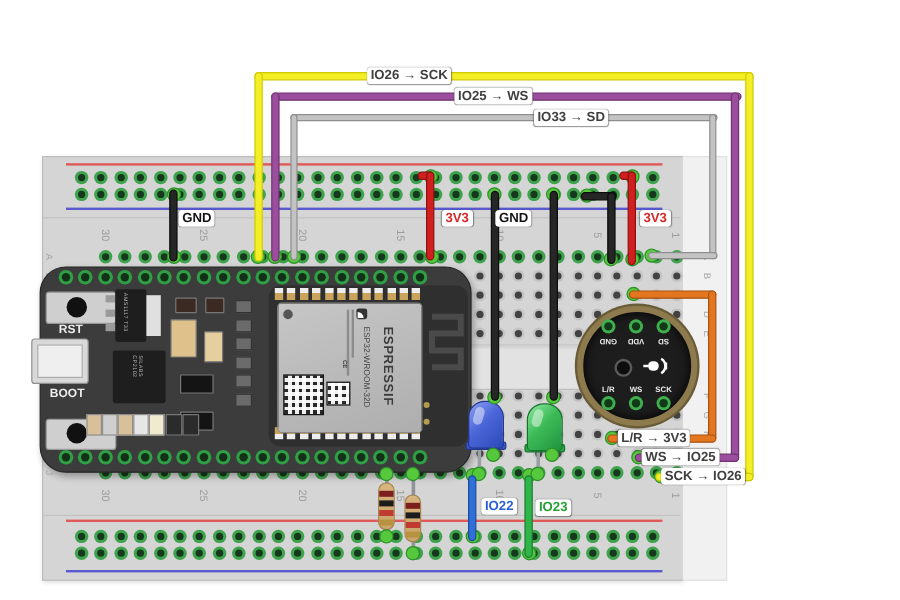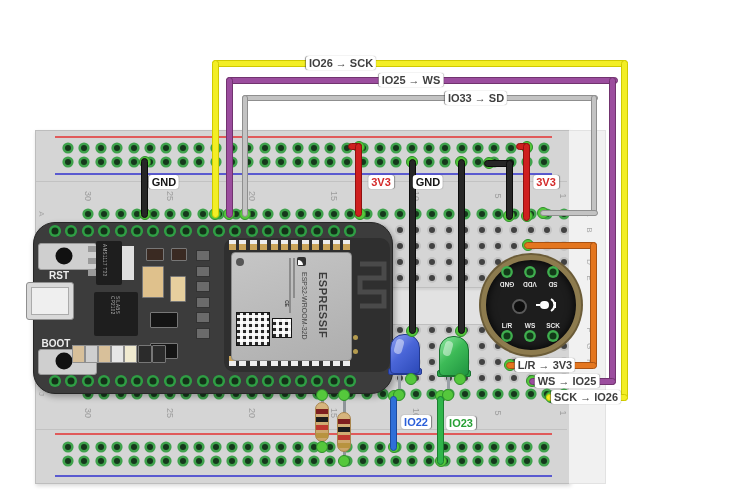--- a/index.html
+++ b/index.html
@@ -586,21 +586,21 @@
       <div class="esppin" style="left: 317.4px; top: 231px;"></div>
       <div class="esppin" style="left: 317.4px; top: 381px;"></div>
       <div class="esppin" style="left: 333.8px; top: 231px;"></div>
       <div class="esppin" style="left: 333.8px; top: 381px;"></div>
       <div class="esppin" style="left: 350.2px; top: 231px;"></div>
       <div class="esppin" style="left: 350.2px; top: 381px;"></div>
     </div>
   <div class="btn" style="left:38px;top:243px;width:57px;height:25px"></div>
   <div class="btncap" style="left:64px;top:256px"></div>
   <div class="btnlabel" style="left:59px;top:275px">RST</div>
-  <div class="btnlabel" style="left:56px;top:343px">BOOT</div>
+  <div class="btnlabel" style="left:56px;top:328px">BOOT</div>
   <div class="btn" style="left:38px;top:349px;width:57px;height:24px"></div>
   <div class="btncap" style="left:64px;top:361px"></div>
 
   <div class="abs" style="left:26px;top:282px;width:46px;height:36px;background:#d9d9d9;border:1px solid #8f8f8f;border-radius:3px"></div>
   <div class="abs" style="left:31px;top:287px;width:36px;height:26px;background:#efefef;border:1px solid #ababab"></div>
 
   <div class="abs" style="left:88px;top:246px;width:9px;height:6px;background:#9a9a9a"></div>
   <div class="abs" style="left:88px;top:258px;width:9px;height:6px;background:#9a9a9a"></div>
   <div class="abs" style="left:88px;top:270px;width:9px;height:6px;background:#9a9a9a"></div>
   <div class="chip" style="left:96px;top:241px;width:26px;height:44px"></div>

